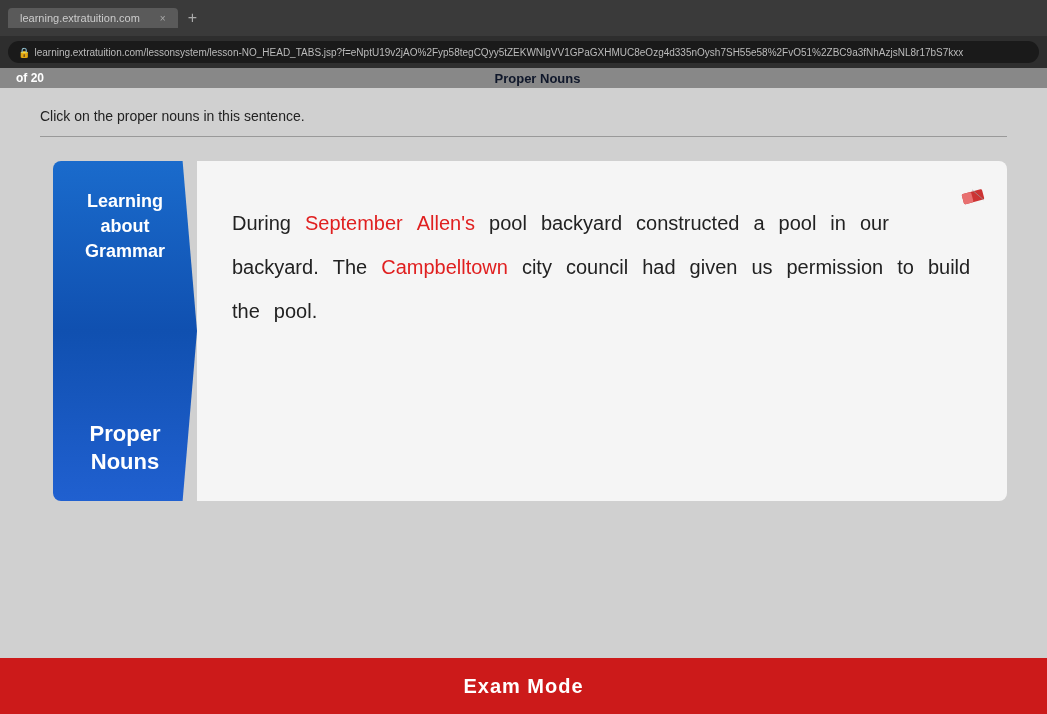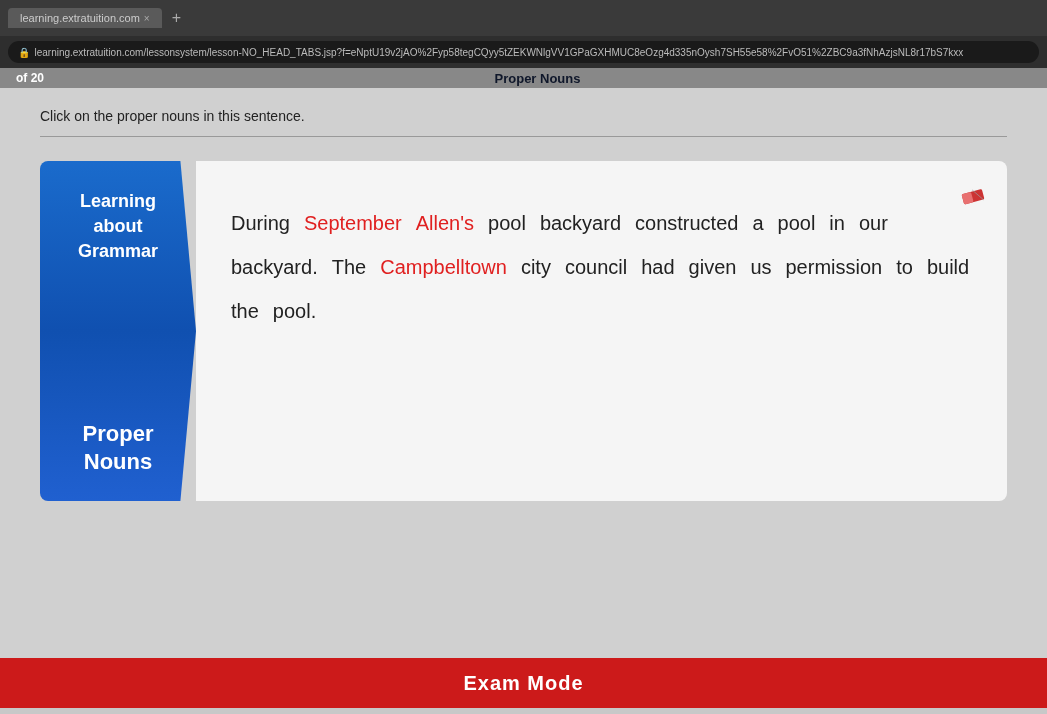--- a/index.html
+++ b/index.html
@@ -22,21 +22,21 @@
       gap: 6px;
     }
     .browser-tab {
       background: #5a5a5a;
       color: #ccc;
       font-size: 11px;
       padding: 4px 12px;
       border-radius: 4px 4px 0 0;
       display: flex;
       align-items: center;
-      gap: 4px;
+      gap: 20px;
       justify-content: center;
     }
     .tab-close {
       color: #aaa;
       font-size: 10px;
       cursor: pointer;
     }
     .tab-new {
       color: #aaa;
       font-size: 16px;
@@ -119,29 +119,30 @@
     .content-area {
       display: flex;
       gap: 0;
       align-items: flex-start;
     }
 
     
     .sidebar-card {
       background: linear-gradient(180deg, #1a6bcc 0%, #1050b0 50%, #2060d0 100%);
       border-radius: 8px 0 0 8px;
-      width: 156px;
+      width: 144px;
       min-height: 340px;
       display: flex;
       flex-direction: column;
       align-items: center;
       justify-content: space-between;
       padding: 28px 16px 24px 16px;
       flex-shrink: 0;
       clip-path: polygon(0 0, 90% 0, 100% 50%, 90% 100%, 0 100%);
+      margin-left: 13px;
     }
 
     .sidebar-top-text {
       color: #fff;
       font-size: 18px;
       font-weight: bold;
       text-align: center;
       line-height: 1.4;
     }
 
@@ -201,21 +202,21 @@
     }
 
     .word.proper-noun {
       color: #e02020;
       cursor: pointer;
     }
 
     
     .bottom-bar {
       background: #cc1a1a;
-      height: 50px;
+      height: 56px;
       display: flex;
       align-items: center;
       justify-content: center;
       margin-top: 0;
     }
 
     .exam-mode-btn {
       color: #fff;
       font-size: 20px;
       font-weight: bold;

